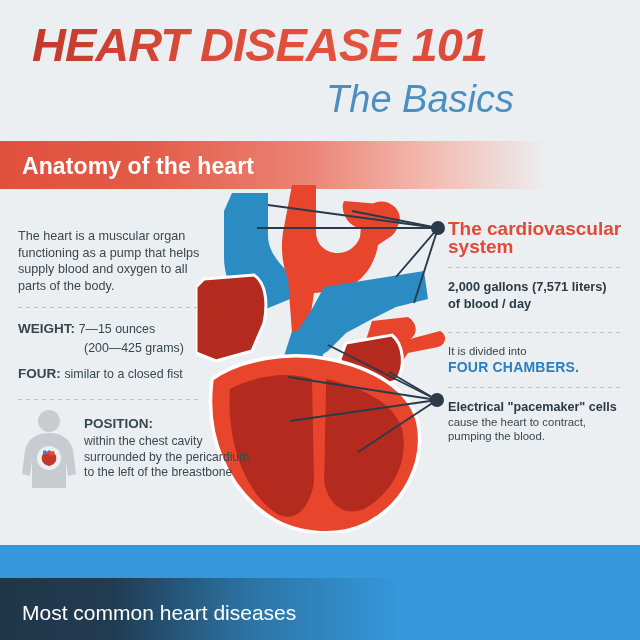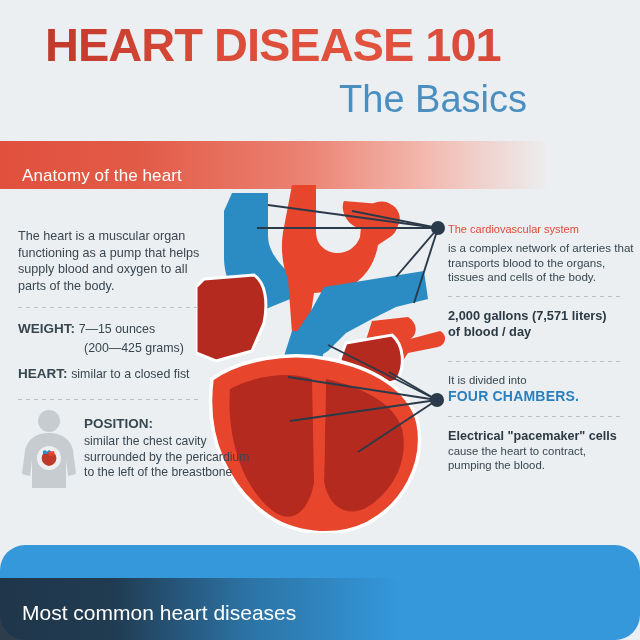--- a/index.html
+++ b/index.html
@@ -5,21 +5,21 @@
   html,body{margin:0;padding:0;}
   body{
     width:640px;height:640px;overflow:hidden;
     background:#eceff1;
     font-family:"Liberation Sans", sans-serif;
     -webkit-font-smoothing:antialiased;
   }
   .page{position:relative;width:640px;height:640px;background:#eceff1;}
 
   
-  .title-block{position:absolute;left:13px;top:0;width:536px;height:136px;}
+  .title-block{position:absolute;left:0;top:0;width:536px;height:136px;font-style:italic;}
   .main-title{
     position:absolute;left:32px;top:20px;
     font-size:47px;line-height:50px;font-weight:bold;
     letter-spacing:-1px;
     color:#d8483a;
     background:linear-gradient(95deg,#c0392b 0%,#d94a38 35%,#e2533f 70%,#d8483a 100%);
     -webkit-background-clip:text;background-clip:text;
     -webkit-text-fill-color:transparent;
     white-space:nowrap;
   }
@@ -28,30 +28,29 @@
     font-size:38px;line-height:42px;font-weight:300;
     color:#4a8fc0;white-space:nowrap;
   }
 
   
   .band-red{
     position:absolute;left:0;top:141px;width:640px;height:48px;
     background:linear-gradient(90deg,#e0503d 0%,#e25b47 22%,#eb8374 48%,#f3b7ad 66%,#eceff1 86%,#eceff1 100%);
   }
   .band-red .band-label{
-    position:absolute;left:22px;top:25px;
-    font-size:17px;font-weight:normal;color:#ffffff;
+    position:absolute;left:22px;top:12px;
+    font-size:23px;font-weight:bold;color:#ffffff;
     letter-spacing:.1px;
   }
 
   
   .band-blue{
     position:absolute;left:0;top:545px;width:640px;height:95px;
     background:#3498db;
-    border-radius:25px;
   }
   .band-blue .dark-overlay{
     position:absolute;left:0;top:33px;width:400px;height:62px;
     background:linear-gradient(90deg,rgba(30,46,62,.92) 0%,rgba(30,46,62,.88) 28%,rgba(30,46,62,.35) 62%,rgba(30,46,62,0) 100%);
   }
   .band-blue .band-label{
     position:absolute;left:22px;top:56px;
     font-size:21px;font-weight:normal;color:#ffffff;
   }
 
@@ -69,21 +68,21 @@
   .spec-sub{font-size:12.4px;line-height:16px;padding-left:66px;color:#37474f;}
 
   .position-block{position:absolute;left:18px;top:408px;width:230px;}
   .pos-body{position:absolute;left:0;top:0;width:62px;height:80px;}
   .pos-text{position:absolute;left:66px;top:8px;width:170px;}
   .pos-title{font-size:13.5px;font-weight:bold;color:#37474f;margin-bottom:3px;}
   .pos-line{font-size:12.2px;line-height:15.5px;color:#3a4750;white-space:nowrap;}
 
   
   .col-right{position:absolute;left:448px;top:220px;width:186px;}
-  .rc-head-red{font-size:11px;font-weight:normal;color:#e04a36;line-height:18px;}
+  .rc-head-red{font-size:19px;font-weight:bold;color:#e04a36;line-height:18px;}
   .rc-para{font-size:11.6px;line-height:14.6px;color:#37474f;margin-top:3px;}
   .rc-dash{
     height:1px;margin:11px 0 11px 0;width:174px;
     background-image:linear-gradient(90deg,#b9c0c6 0 4px,transparent 4px 8px);
     background-size:8px 1px;background-repeat:repeat-x;
   }
   .rc-stat{font-size:12.8px;font-weight:bold;line-height:16.5px;color:#2b3a44;margin-bottom:9px;}
   .rc-small{font-size:11.4px;line-height:14px;color:#37474f;}
   .rc-blue{font-size:14px;font-weight:bold;color:#2a7fbf;line-height:18px;letter-spacing:.2px;}
   .rc-bold{font-size:12.6px;font-weight:bold;color:#2b3a44;line-height:16px;}
@@ -163,46 +162,45 @@
 
   <div class="col-left">
     <div class="para">The heart is a muscular organ functioning as a pump that helps supply blood and oxygen to all parts of the body.</div>
     <div class="dash-sep"></div>
     <div class="spec-row">
       <span class="k">WEIGHT:</span>
       <span class="v">7—15 ounces</span>
     </div>
     <div class="spec-sub">(200—425 grams)</div>
     <div class="spec-row" style="margin-top:9px;">
-      <span class="k">HEART:</span>
+      <span class="k">FOUR:</span>
       <span class="v">similar to a closed fist</span>
     </div>
     <div class="dash-sep" style="margin-top:16px;"></div>
   </div>
 
   <div class="position-block">
     <svg class="pos-body" viewBox="0 0 62 80" xmlns="http://www.w3.org/2000/svg">
       <circle cx="31" cy="13" r="11" fill="#c7ccd1"></circle>
       <path d="M31,25 C44,25 52,31 55,42 L58,66 L50,68 L48,52 L48,80 L14,80 L14,52 L12,68 L4,66 L7,42 C10,31 18,25 31,25 Z" fill="#c7ccd1"></path>
       <circle cx="31" cy="50" r="12" fill="#edeff1"></circle>
       <path d="M25,45 C24,42 28,41 29,44 C30,41 34,42 33,45 L33,48 L25,48 Z" fill="#2b8cc4"></path>
       <path d="M25,46 C22,50 24,57 31,58 C38,57 40,50 37,46 Z" fill="#c0392b"></path>
       <path d="M30,44 L36,43 L37,47 L31,48 Z" fill="#e8452d"></path>
     </svg>
     <div class="pos-text">
       <div class="pos-title">POSITION:</div>
-      <div class="pos-line">similar the chest cavity</div>
+      <div class="pos-line">within the chest cavity</div>
       <div class="pos-line">surrounded by the pericardium</div>
       <div class="pos-line">to the left of the breastbone</div>
     </div>
   </div>
 
   <div class="col-right">
     <div class="rc-head-red">The cardiovascular system</div>
-    <div class="rc-para">is a complex network of arteries that transports blood to the organs, tissues and cells of the body.</div>
     <div class="rc-dash"></div>
     <div class="rc-stat" style="margin-bottom:20px;">
       <div>2,000 gallons (7,571 liters)</div>
       <div>of blood / day</div>
     </div>
     <div class="rc-dash"></div>
     <div class="rc-small">It is divided into</div>
     <div class="rc-blue">FOUR CHAMBERS.</div>
     <div class="rc-dash"></div>
     <div class="rc-bold">Electrical "pacemaker" cells</div>

